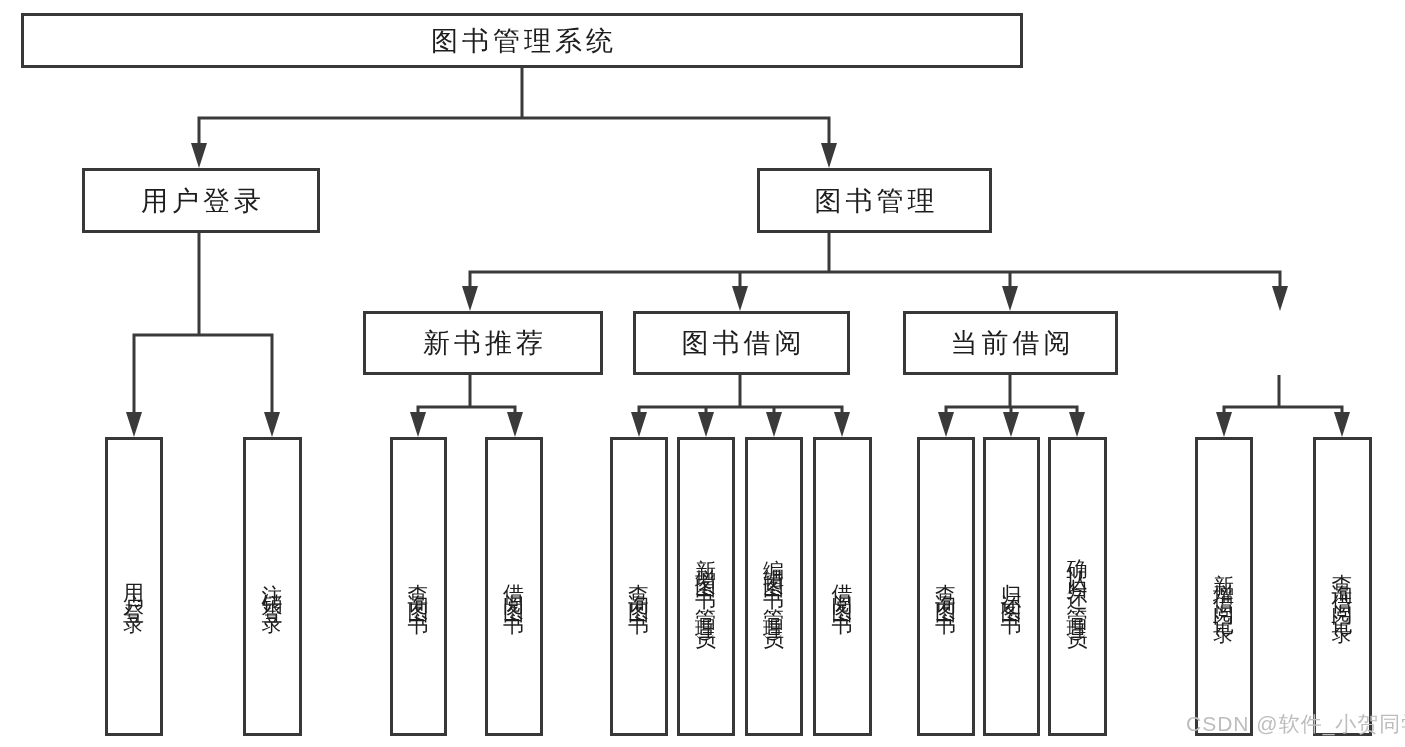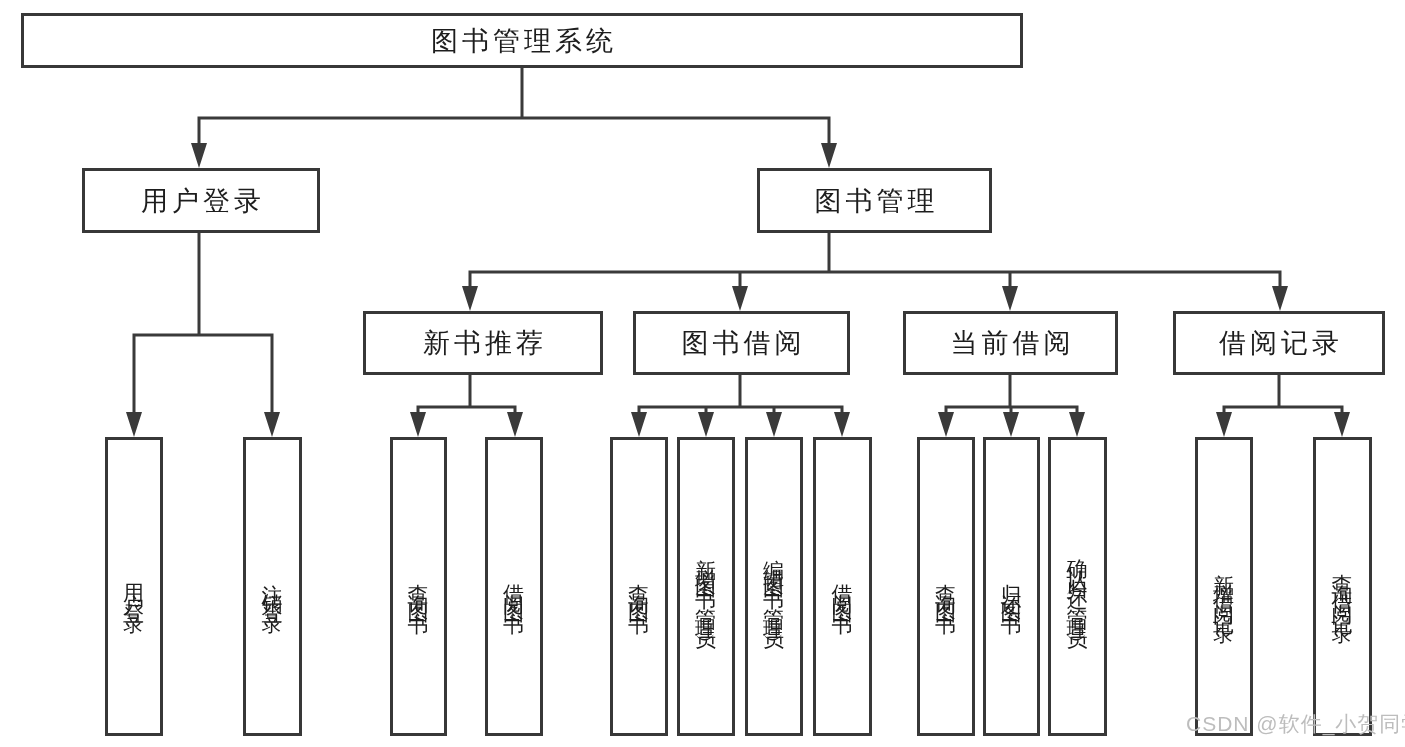--- a/index.html
+++ b/index.html
@@ -102,21 +102,20 @@
   </svg>
 
   <div class="node h" style="left:21px; top:13px; width:1002px; height:55px;">图书管理系统</div>
 
   <div class="node h" style="left:82px; top:168px; width:238px; height:65px;">用户登录</div>
   <div class="node h" style="left:712px; top:168px; width:235px; height:65px;margin-left:45px;">图书管理</div>
 
   <div class="node h" style="left:363px; top:311px; width:240px; height:64px;">新书推荐</div>
   <div class="node h" style="left:903px; top:311px; width:215px; height:64px;">当前借阅</div>
   <div class="node h" style="left:633px; top:311px; width:217px; height:64px;">图书借阅</div>
-  <div class="node h" style="left:1173px; top:311px; width:212px; height:64px;">借阅记录</div>
 
   <div class="node v" style="left:105px; top:437px; width:58px; height:299px;">用户登录</div>
   <div class="node v" style="left:243px; top:437px; width:59px; height:299px;">注销登录</div>
 
   <div class="node v" style="left:390px; top:437px; width:57px; height:299px;">查询图书</div>
   <div class="node v" style="left:485px; top:437px; width:58px; height:299px;">借阅图书</div>
 
   <div class="node v" style="left:610px; top:437px; width:58px; height:299px;">查询图书</div>
   <div class="node v" style="left:677px; top:437px; width:58px; height:299px;">新增图书（管理员）</div>
   <div class="node v" style="left:745px; top:437px; width:58px; height:299px;">编辑图书（管理员）</div>

